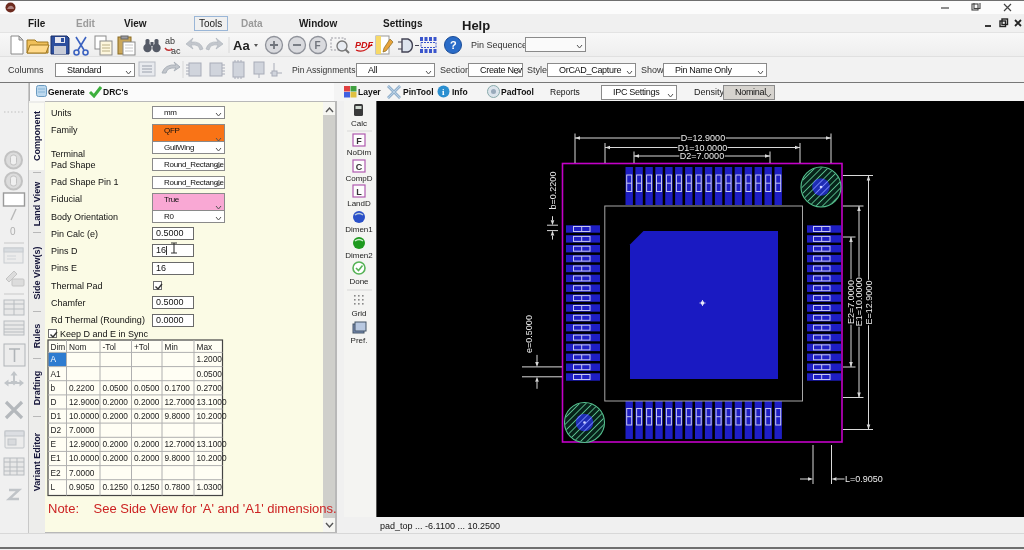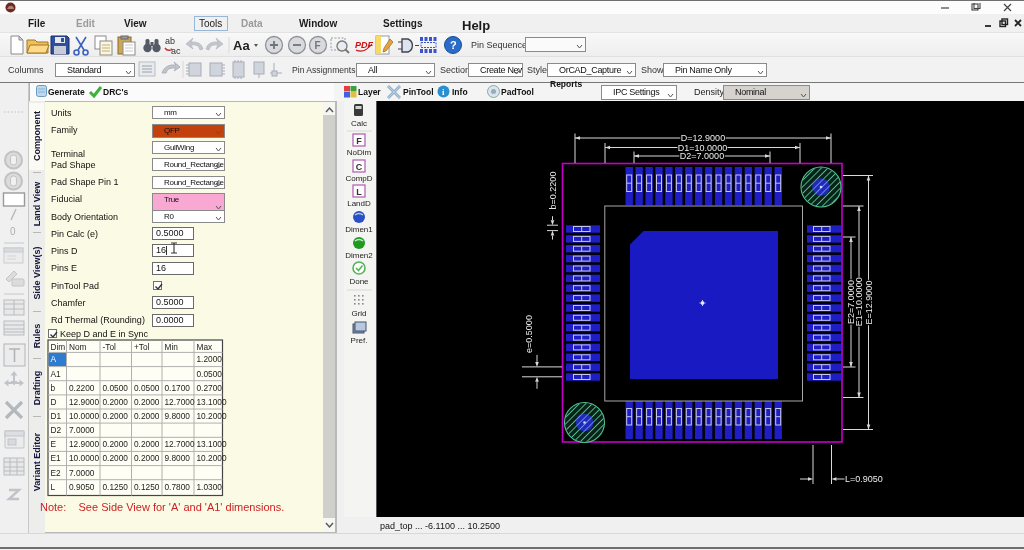--- a/index.html
+++ b/index.html
@@ -208,26 +208,26 @@
     <svg class="abs" style="left:437px;top:85px" width="13" height="13">
       <circle cx="6.5" cy="6.5" r="6" fill="#2a8fd0"></circle>
       <text x="5" y="10" font-size="9" font-weight="bold" fill="#fff" font-family="Liberation Serif,serif">i</text>
     </svg>
     <div class="lbl" style="left:452px;top:87px;font-weight:bold;font-size:8.5px;color:#111">Info</div>
     <svg class="abs" style="left:487px;top:85px" width="13" height="13">
       <circle cx="6.5" cy="6.5" r="6" fill="#dce4ec" stroke="#8aa"></circle>
       <circle cx="6.5" cy="6.5" r="2.5" fill="#9ab"></circle>
     </svg>
     <div class="lbl" style="left:501px;top:87px;font-weight:bold;font-size:8.5px;color:#111">PadTool</div>
-    <div class="lbl" style="left:550px;top:79px;font-weight:bold;font-size:8.5px;color:#111">Reports</div>
+    <div class="lbl" style="left:550px;top:87px;font-weight:normal;font-size:8.5px;color:#111">Reports</div>
     <div class="combo" style="left:601px;top:85px;width:76px;height:15px;background:#fff;font-size:9px;line-height:13px">IPC Settings<span class="car"><svg width="7" height="6">
           <path d="M1 1 l2.5 3 2.5 -3" stroke="#555" fill="none"></path>
         </svg></span></div>
     <div class="lbl" style="left:694px;top:87px;color:#222">Density</div>
-    <div class="combo" style="left:723px;top:85px;width:87px;height:15px;background:#d6d3ce;font-size:9px;line-height:13px">Nominal<span class="car"><svg width="7" height="6">
+    <div class="combo" style="left:723px;top:85px;width:52px;height:15px;background:#d6d3ce;font-size:9px;line-height:13px">Nominal<span class="car"><svg width="7" height="6">
           <path d="M1 1 l2.5 3 2.5 -3" stroke="#555" fill="none"></path>
         </svg></span></div>
     <div class="abs" style="left:0;top:83px;width:28px;height:450px;background:#f0f0f0"></div>
     <svg class="abs" style="left:0;top:101px" width="28" height="432">
       <line x1="4" y1="11" x2="24" y2="11" stroke="#c0c0c0" stroke-dasharray="1.5 2"></line>
       <circle cx="13.5" cy="59" r="8.5" fill="#dcdcdc" stroke="#c2c2c2" stroke-width="2"></circle>
       <rect x="10.5" y="54" width="6" height="10" rx="2.5" fill="#f0f0f0" stroke="#c2c2c2"></rect>
       <circle cx="13.5" cy="80" r="8.5" fill="#dcdcdc" stroke="#c2c2c2" stroke-width="2"></circle>
       <rect x="10.5" y="75" width="6" height="10" rx="2.5" fill="#f0f0f0" stroke="#c2c2c2"></rect>
       <rect x="3.5" y="92" width="21" height="13" fill="#fff" stroke="#9a9a9a" stroke-width="1.4"></rect>
@@ -310,21 +310,21 @@
     </svg>
     <div class="abs" style="left:323px;top:115px;width:12px;height:403px;background:#cfcfcb"></div>
     <svg class="abs" style="left:325px;top:521px" width="9" height="8">
       <path d="M1 2 l3.5 4 3.5 -4" stroke="#555" stroke-width="1.4" fill="none"></path>
     </svg>
     <div class="lbl" style="left:51px;top:108.0px;color:#111">Units</div>
     <div class="combo" style="left:152px;top:106px;width:73px;height:13px;background:#fff;font-size:8px;line-height:11px">mm<span class="car"><svg width="7" height="6">
           <path d="M1 1 l2.5 3 2.5 -3" stroke="#555" fill="none"></path>
         </svg></span></div>
     <div class="lbl" style="left:51px;top:125.2px;color:#111">Family</div>
-    <div class="combo" style="left:152px;top:124px;width:73px;height:14px;background:#c2410c;font-size:8px;line-height:11px">QFP<span class="car"><svg width="7" height="6">
+    <div class="combo" style="left:152px;top:124px;width:73px;height:28px;background:#f97316;font-size:8px;line-height:11px">QFP<span class="car"><svg width="7" height="6">
           <path d="M1 1 l2.5 3 2.5 -3" stroke="#555" fill="none"></path>
         </svg></span></div>
     <div class="lbl" style="left:51px;top:149px;color:#111">Terminal</div>
     <div class="combo" style="left:152px;top:141px;width:73px;height:13px;background:#fff;font-size:8px;line-height:11px">GullWing<span class="car"><svg width="7" height="6">
           <path d="M1 1 l2.5 3 2.5 -3" stroke="#555" fill="none"></path>
         </svg></span></div>
     <div class="lbl" style="left:51px;top:159.8px;color:#111">Pad Shape</div>
     <div class="combo" style="left:152px;top:158px;width:73px;height:13px;background:#fff;font-size:8px;line-height:11px">Round_Rectangle<span class="car"><svg width="7" height="6">
           <path d="M1 1 l2.5 3 2.5 -3" stroke="#555" fill="none"></path>
         </svg></span></div>
@@ -339,21 +339,21 @@
     <div class="lbl" style="left:51px;top:211.5px;color:#111">Body Orientation</div>
     <div class="combo" style="left:152px;top:210px;width:73px;height:13px;background:#fff;font-size:8px;line-height:11px">R0<span class="car"><svg width="7" height="6">
           <path d="M1 1 l2.5 3 2.5 -3" stroke="#555" fill="none"></path>
         </svg></span></div>
     <div class="lbl" style="left:51px;top:228.8px;color:#111">Pin Calc (e)</div>
     <div class="inp" style="left:152px;top:227px;width:42px;height:13px">0.5000</div>
     <div class="lbl" style="left:51px;top:246.0px;color:#111">Pins D</div>
     <div class="inp" style="left:152px;top:244px;width:42px;height:13px">16</div>
     <div class="lbl" style="left:51px;top:263.2px;color:#111">Pins E</div>
     <div class="inp" style="left:152px;top:262px;width:42px;height:13px">16</div>
-    <div class="lbl" style="left:51px;top:280.5px;color:#111">PinTool Pad</div>
+    <div class="lbl" style="left:51px;top:280.5px;color:#111">Thermal Pad</div>
     <div class="cb" style="left:153px;top:281px">
       <svg width="9" height="9">
         <path d="M1.5 4.5 l2.5 2.5 4 -5" stroke="#333" stroke-width="1.4" fill="none"></path>
       </svg>
     </div>
     <div class="lbl" style="left:51px;top:297.8px;color:#111">Chamfer</div>
     <div class="inp" style="left:152px;top:296px;width:42px;height:13px">0.5000</div>
     <div class="lbl" style="left:51px;top:315.0px;color:#111">Rd Thermal (Rounding)</div>
     <div class="inp" style="left:152px;top:314px;width:42px;height:13px">0.0000</div>
     <div class="abs" style="left:166px;top:246px;width:1px;height:9px;background:#333"></div>
@@ -444,21 +444,21 @@
       <text x="134.0" y="475.6" fill="#222"></text>
       <text x="164.5" y="475.6" fill="#222"></text>
       <text x="196.5" y="475.6" fill="#222"></text>
       <text x="50.5" y="489.7" fill="#222">L</text>
       <text x="69.0" y="489.7" fill="#222">0.9050</text>
       <text x="102.5" y="489.7" fill="#222">0.1250</text>
       <text x="134.0" y="489.7" fill="#222">0.1250</text>
       <text x="164.5" y="489.7" fill="#222">0.7800</text>
       <text x="196.5" y="489.7" fill="#222">1.0300</text>
     </svg>
-    <div class="lbl" style="left:40px;top:501px;font-size:11px;color:#cc2222">Note:&nbsp;&nbsp;&nbsp;&nbsp;See Side View for 'A' and 'A1' dimensions.</div>
+    <div class="lbl" style="left:48px;top:501px;font-size:13px;color:#cc2222">Note:&nbsp;&nbsp;&nbsp;&nbsp;See Side View for 'A' and 'A1' dimensions.</div>
     <div class="abs" style="left:336px;top:101px;width:1px;height:432px;background:#b8b8b8"></div>
     <div class="abs" style="left:344px;top:101px;width:33px;height:416px;background:#f4f4f2;border-right:1px solid #555;box-sizing:border-box"></div>
     <svg class="abs" style="left:344px;top:101px" width="32" height="416" font-family="Liberation Sans,sans-serif">
       <g transform="translate(10,3)">
         <rect x="0" y="0" width="9" height="12" rx="1.5" fill="#3a3a3a"></rect>
         <rect x="1.5" y="2" width="6" height="3" fill="#cfd8cf"></rect>
       </g>
       <text x="15" y="25" font-size="8" fill="#222" text-anchor="middle">Calc</text>
       <line x1="3" y1="30" x2="28" y2="30" stroke="#d8d8d8"></line>
       <rect x="9" y="33" width="12" height="12" fill="#fdfdfd" stroke="#b05ab0" stroke-width="1.2"></rect>

